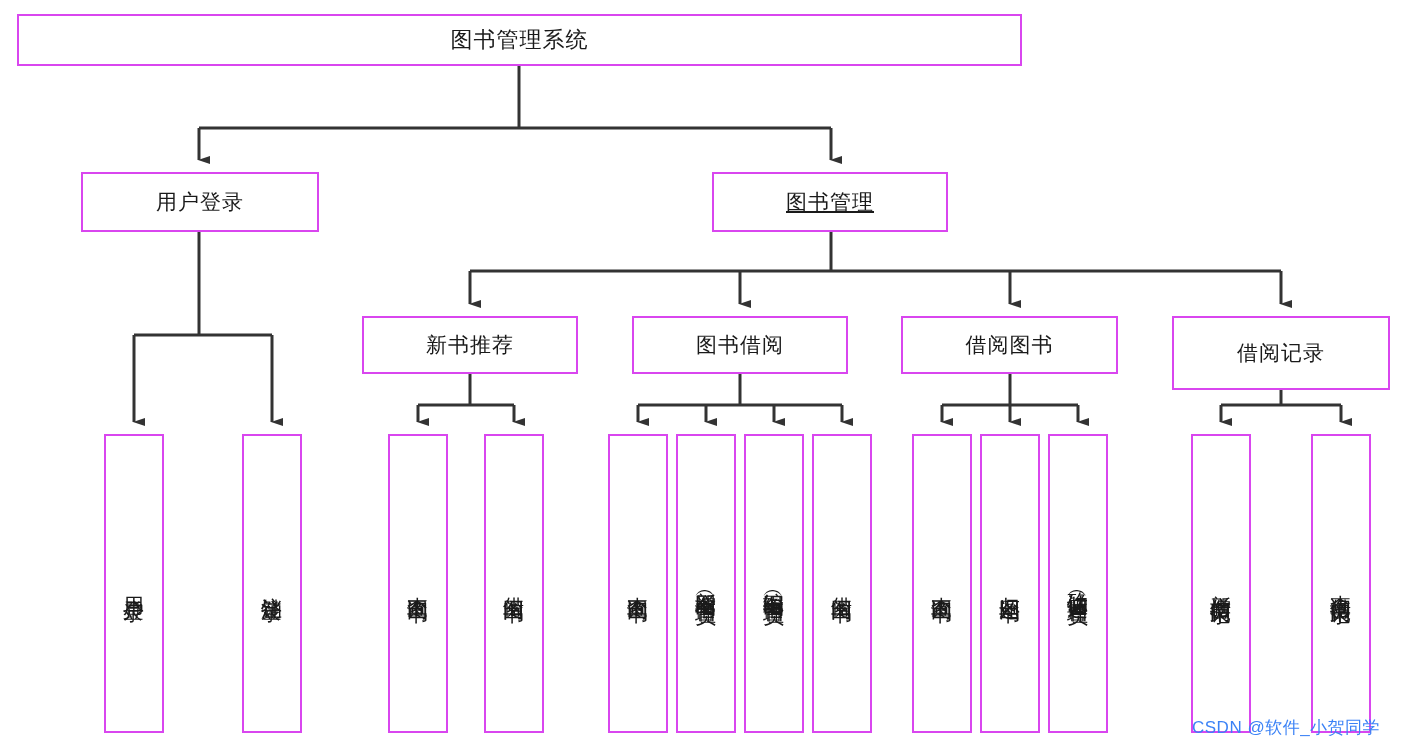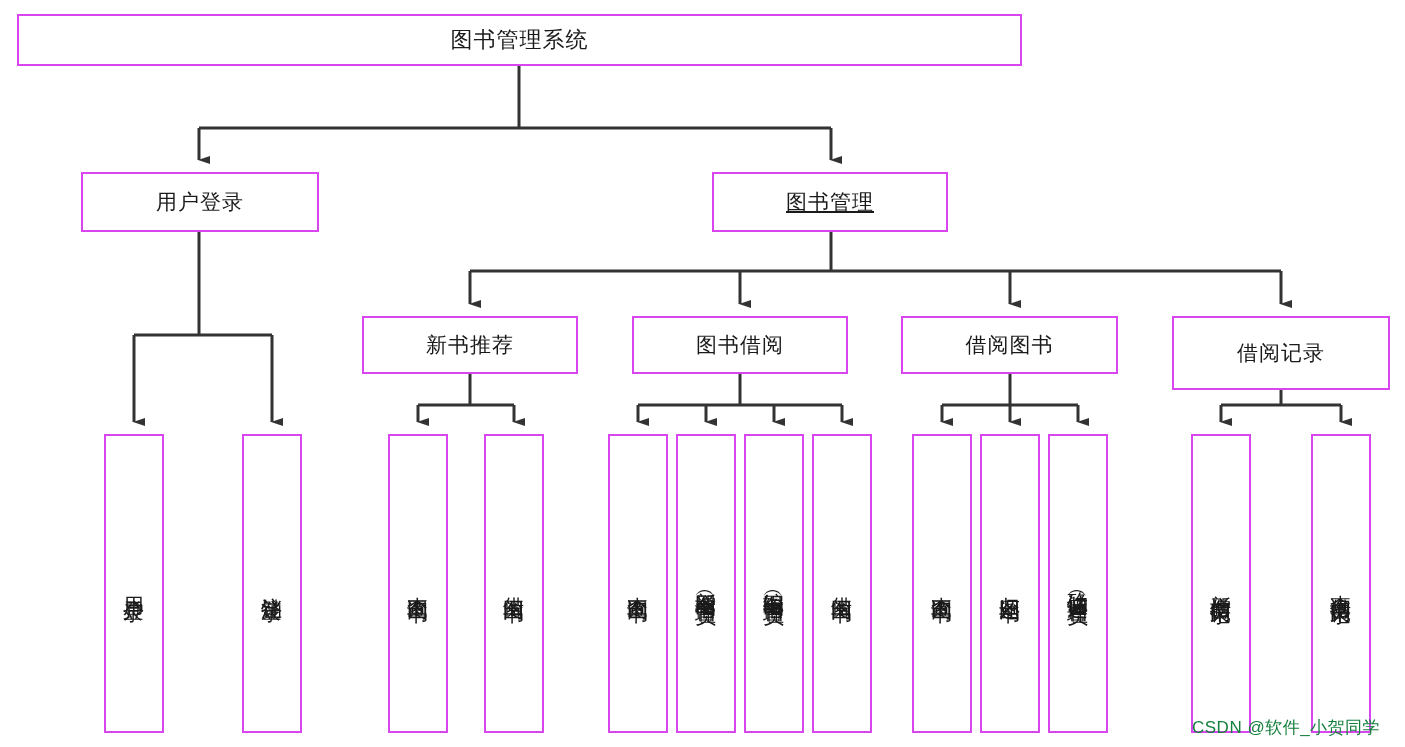--- a/index.html
+++ b/index.html
@@ -53,21 +53,21 @@
     writing-mode: vertical-rl;
     text-orientation: upright;
     display: block;
   }
   .node.root {
     font-size: 22px;
   }
   .watermark {
     position: absolute;
     font-size: 17px;
-    color: #15803d;
+    color: #3b82f6;
     white-space: nowrap;
     letter-spacing: 0.5px;
   }
 </style>
 </head>
 <body>
 
 <div id="canvas">
 
   <svg id="wires" viewBox="0 0 1405 747" xmlns="http://www.w3.org/2000/svg">

